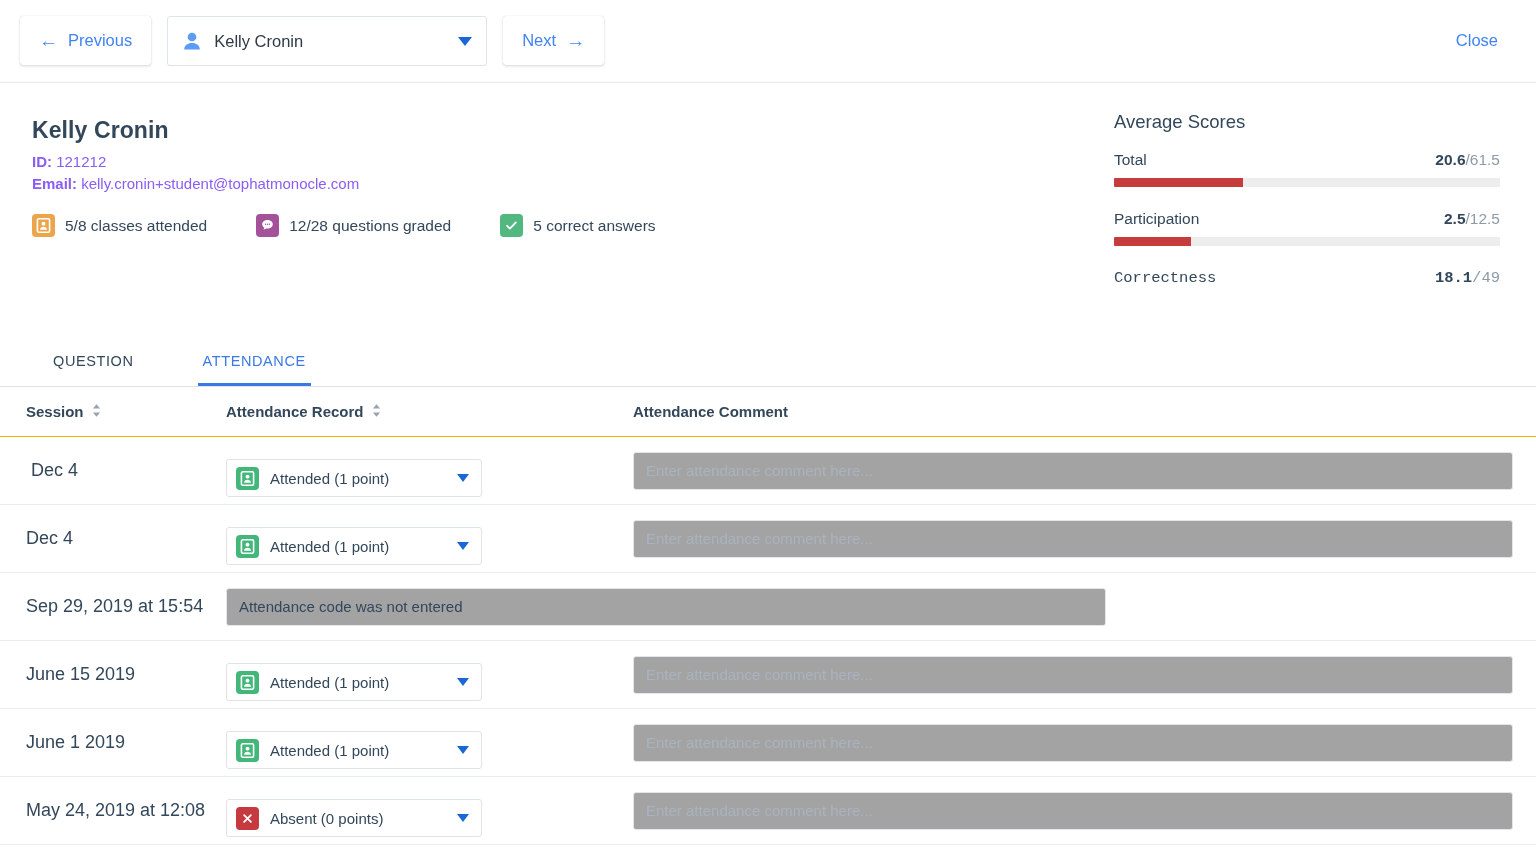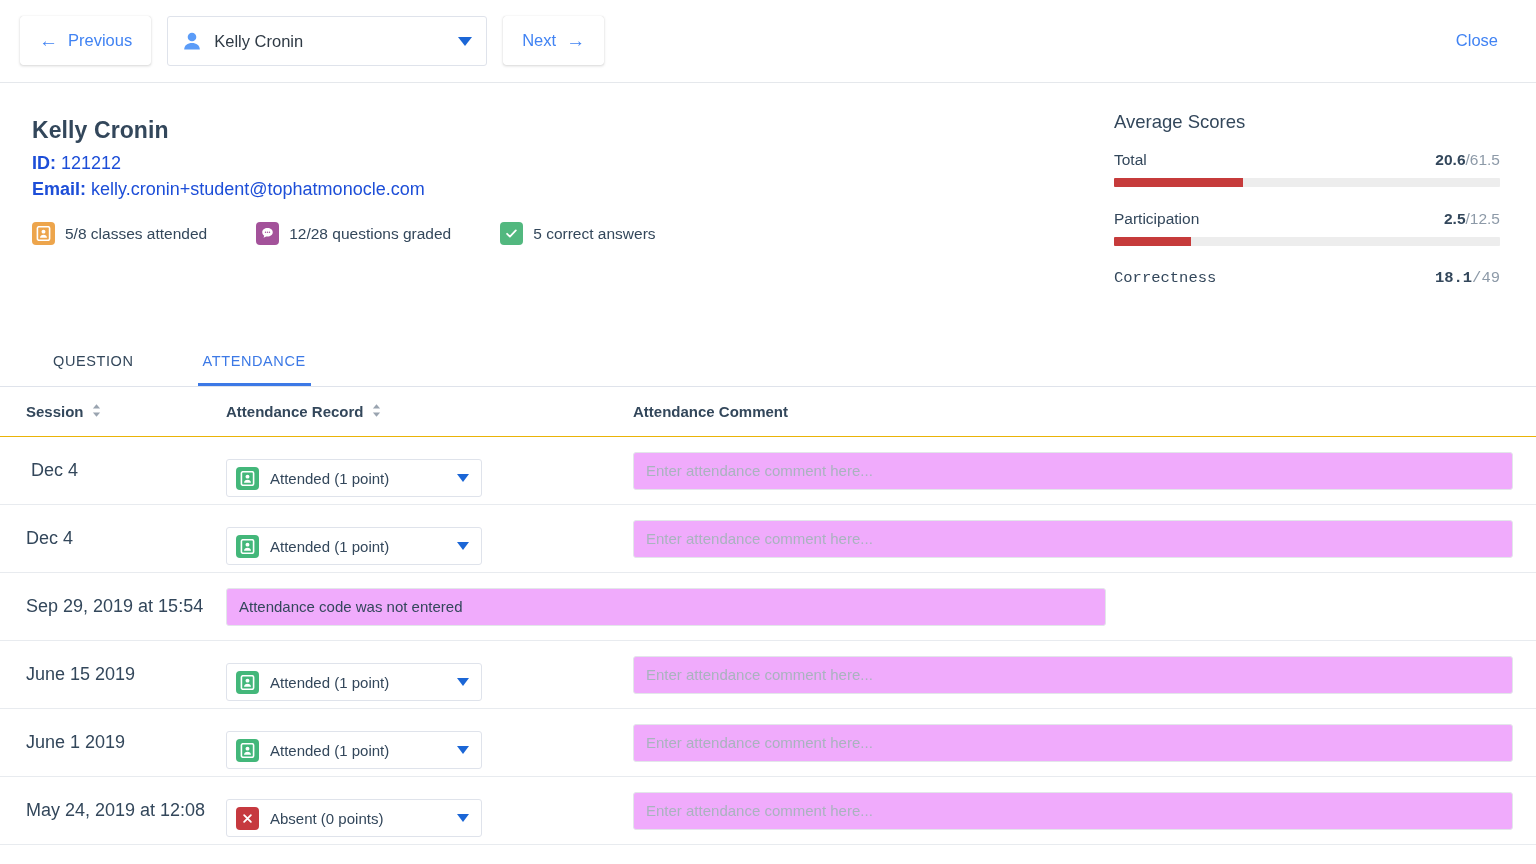--- a/index.html
+++ b/index.html
@@ -86,22 +86,22 @@
     height: 252px;
   }
   .student-name {
     font-size: 23px;
     font-weight: 700;
     color: #33475b;
     margin: 0 0 9px 0;
     letter-spacing: .1px;
   }
   .meta-line {
-    font-size: 18px;
-    color: #1d4ed8;
+    font-size: 15px;
+    color: #8b5cf6;
     margin-bottom: 5px;
   }
   .meta-line b { font-weight: 700; }
   .stats {
     display: flex;
     margin-top: 22px;
   }
   .stat { display: flex; align-items: center; margin-right: 49px; }
   .badge {
     width: 23px; height: 23px;
@@ -240,21 +240,21 @@
     border-left: 6.5px solid transparent;
     border-right: 6.5px solid transparent;
     border-top: 8px solid #1b66d6;
     flex: none;
   }
   .comment-input {
     width: 880px;
     height: 38px;
     border: 1px solid #e3e6ea;
     border-radius: 3px;
-    background: #f0abfc;
+    background: #a3a3a3;
     font-family: "Liberation Sans", sans-serif;
     font-size: 15px;
     color: #33475b;
     padding: 0 12px;
     outline: none;
   }
   .comment-input::placeholder { color: #a9b3bf; }
 </style>
 </head>
 <body>

